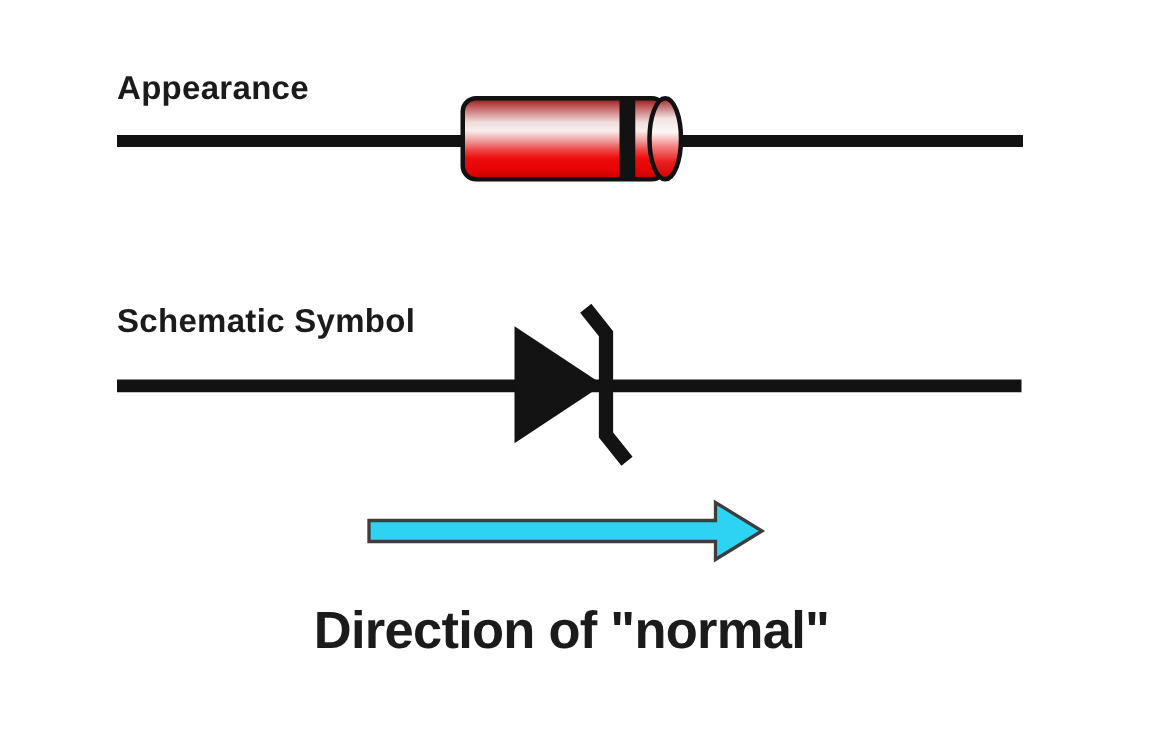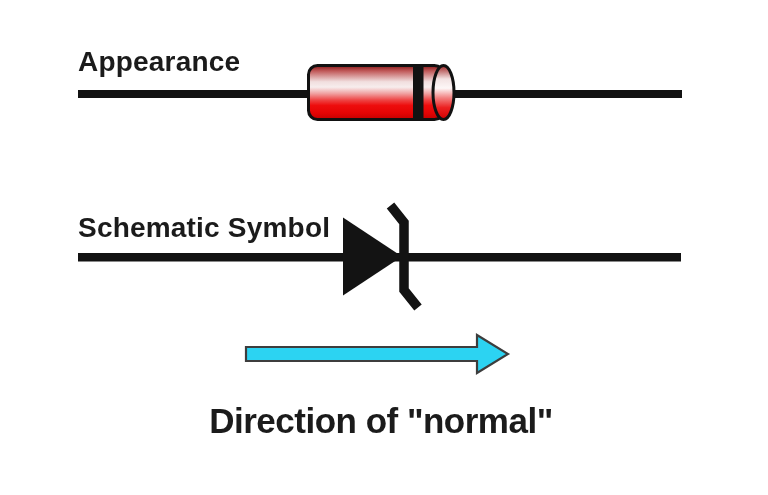--- a/index.html
+++ b/index.html
@@ -16,28 +16,28 @@
     font-family: "Liberation Sans", sans-serif;
   }
   .stage svg {
     position: absolute;
     left: 0;
     top: 0;
   }
   .row-label {
     position: absolute;
     left: 78px;
-    font-size: 28px;
+    font-size: 22px;
     font-weight: 600;
     letter-spacing: 0.2px;
     color: #1b1b1b;
     white-space: nowrap;
   }
   .row-label.appearance { top: 46px; }
-  .row-label.schematic  { top: 212px; }
+  .row-label.schematic  { top: 201px; }
   .caption {
     position: absolute;
     left: 0;
     top: 398px;
     width: 762px;
     text-align: center;
     font-size: 35px;
     line-height: 45px;
     font-weight: 700;
     letter-spacing: -0.5px;

